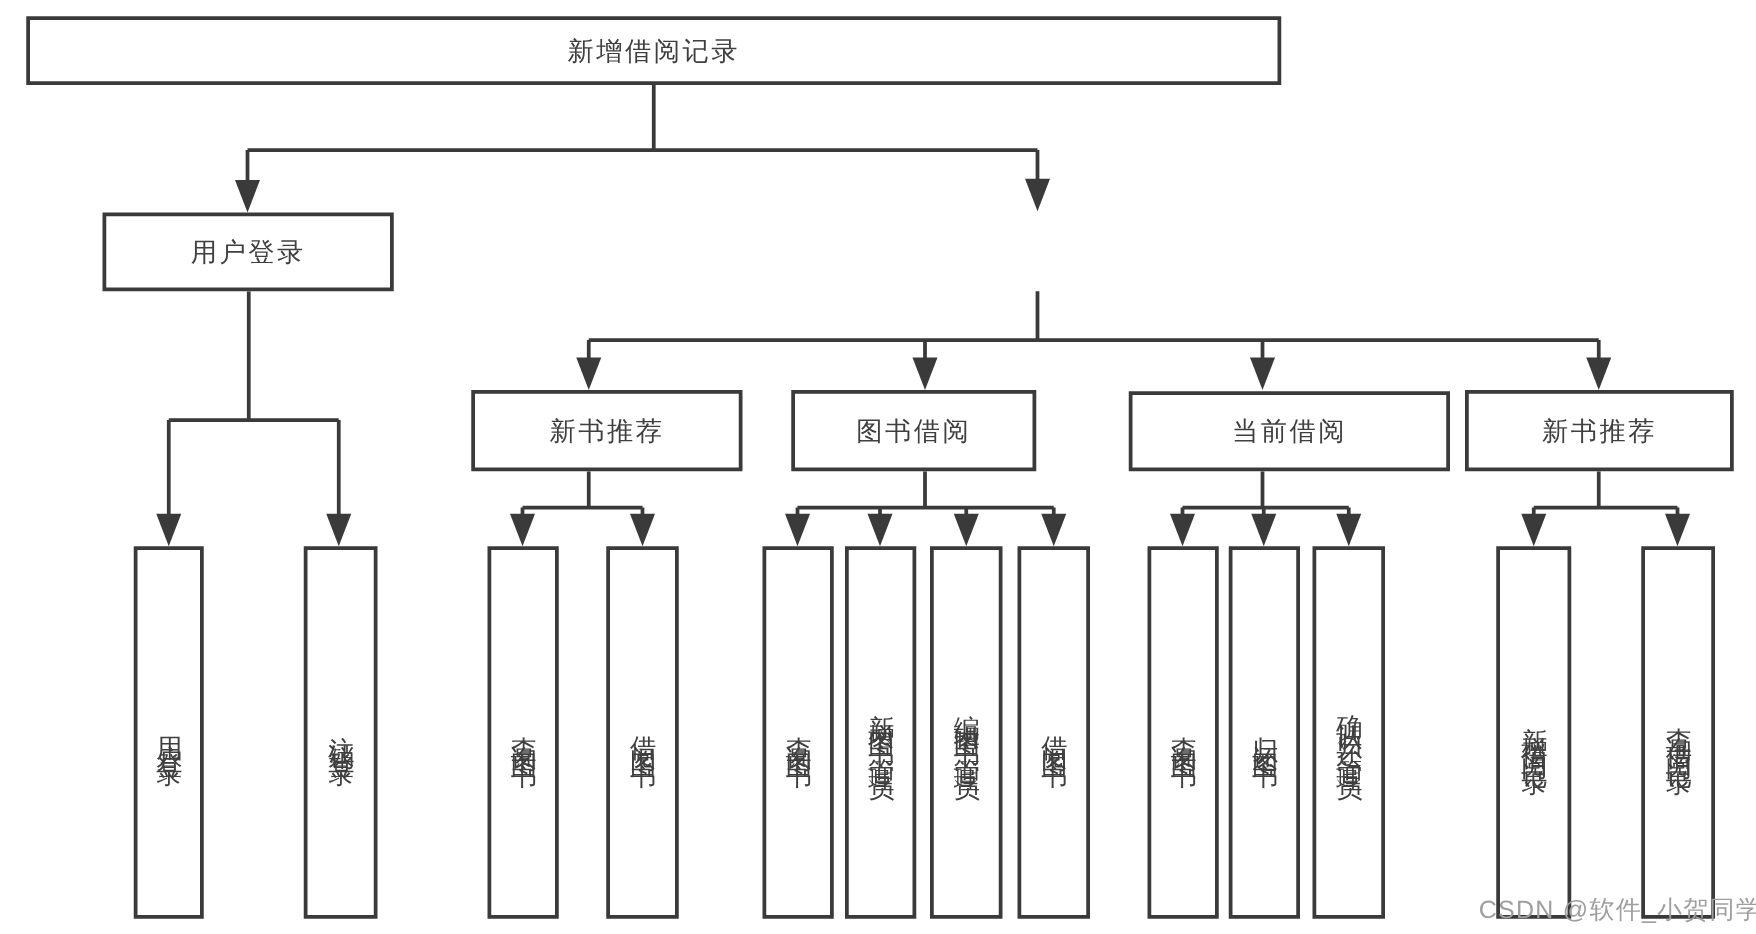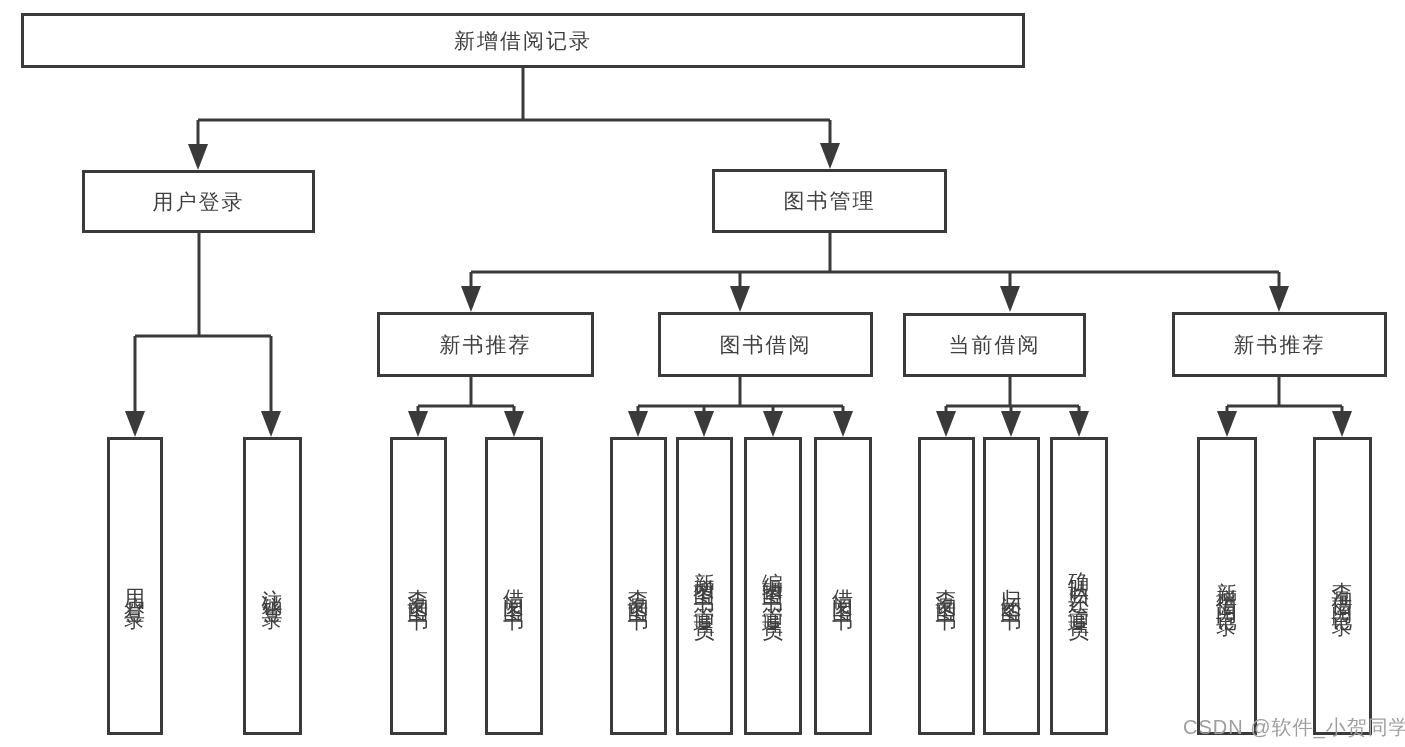--- a/index.html
+++ b/index.html
@@ -93,31 +93,28 @@
     </g>
   </svg>
 
   <div class="box hbox" style="left:21px;top:13px;width:1004px;height:55px">
     <span>新增借阅记录</span>
   </div>
 
   <div class="box hbox" style="left:82px;top:170px;width:233px;height:63px">
     <span>用户登录</span>
   </div>
-  <div class="box hbox" style="left:712px;top:169px;width:235px;height:64px">
-    <span>图书管理</span>
-  </div>
 
   <div class="box hbox" style="left:377px;top:312px;width:217px;height:65px">
     <span>新书推荐</span>
   </div>
-  <div class="box hbox" style="left:658px;top:312px;width:215px;height:65px">
+  <div class="box hbox" style="left:633px;top:312px;width:196px;height:65px">
     <span>图书借阅</span>
   </div>
-  <div class="box hbox" style="left:903px;top:313px;width:183px;height:64px">
+  <div class="box hbox" style="left:903px;top:313px;width:257px;height:64px">
     <span>当前借阅</span>
   </div>
   <div class="box hbox" style="left:1172px;top:312px;width:215px;height:65px">
     <span>新书推荐</span>
   </div>
 
   <div class="box vbox" style="left:107px;top:437px;width:56px;height:298px">
     <span>用户登录</span>
   </div>
   <div class="box vbox" style="left:243px;top:437px;width:59px;height:298px">

